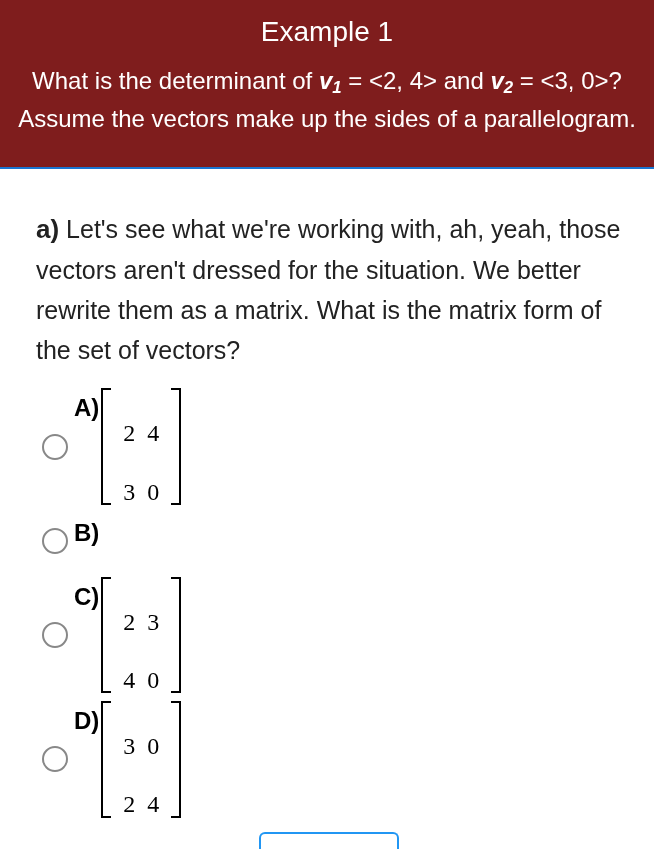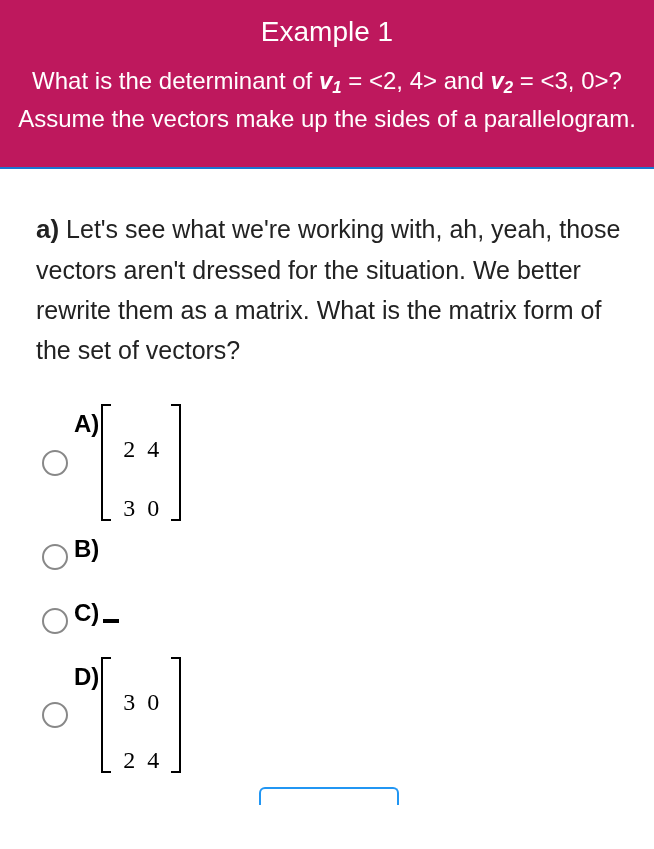--- a/index.html
+++ b/index.html
@@ -4,21 +4,21 @@
   <style>
     * { box-sizing: border-box; margin: 0; padding: 0; }
     body {
       font-family: -apple-system, BlinkMacSystemFont, "Segoe UI", Helvetica, Arial, sans-serif;
       width: 654px;
       height: 849px;
       background: #fff;
       overflow: hidden;
     }
     .header {
-      background: #be185d;
+      background: #7f1d1d;
       color: #fff;
       padding: 16px 12px 28px 12px;
       text-align: center;
       border-bottom: 2px solid #1976d2;
     }
     .header-title {
       font-size: 28px;
       font-weight: 400;
       margin-bottom: 14px;
     }
@@ -43,21 +43,21 @@
       padding: 40px 32px 10px 36px;
     }
     .part-label {
       font-weight: 700;
       font-size: 26px;
     }
     .question-text {
       font-size: 25px;
       line-height: 1.6;
       color: #222;
-      margin-bottom: 34px;
+      margin-bottom: 18px;
     }
     .options {
       margin-left: 6px;
     }
     .option {
       display: flex;
       align-items: center;
       margin-bottom: 8px;
       min-height: 56px;
     }
@@ -166,20 +166,24 @@
     <div class="option">
       <div class="radio"></div>
       <span class="option-label">B)</span>
     </div>
 
     <div class="option">
       <div class="radio"></div>
       <span class="option-label">C)</span>
       <span class="matrix">
         <span class="matrix-bracket-left"></span>
+        <span class="matrix-body">
+          <div class="matrix-row"><span class="matrix-cell">2</span><span class="matrix-cell">3</span></div>
+          <div class="matrix-row"><span class="matrix-cell">4</span><span class="matrix-cell">0</span></div>
+        </span>
         <span class="matrix-bracket-right"></span>
       </span>
     </div>
 
     <div class="option">
       <div class="radio"></div>
       <span class="option-label">D)</span>
       <span class="matrix">
         <span class="matrix-bracket-left"></span>
         <span class="matrix-body">

